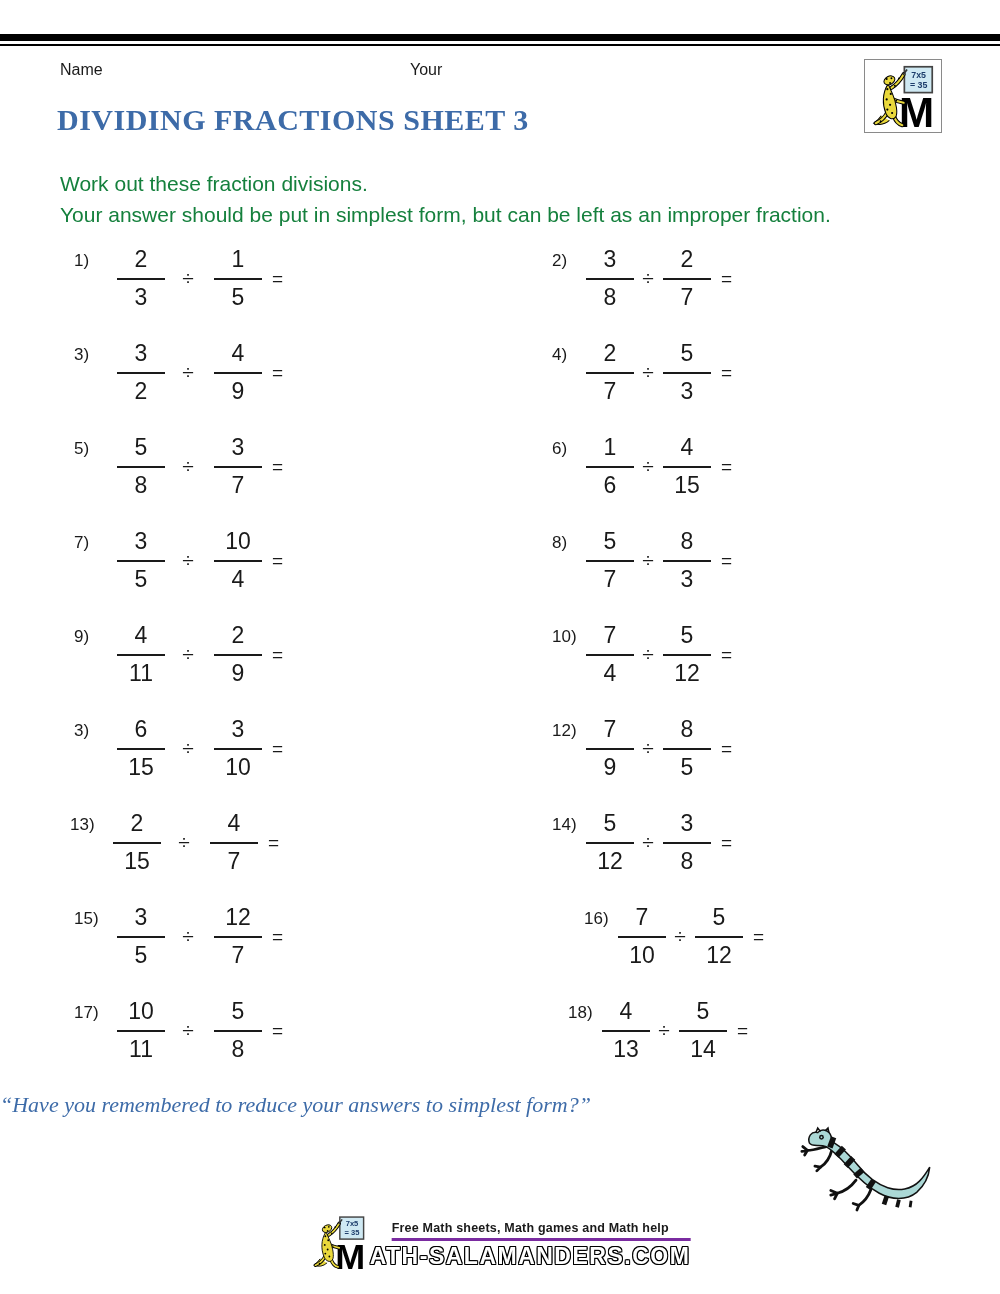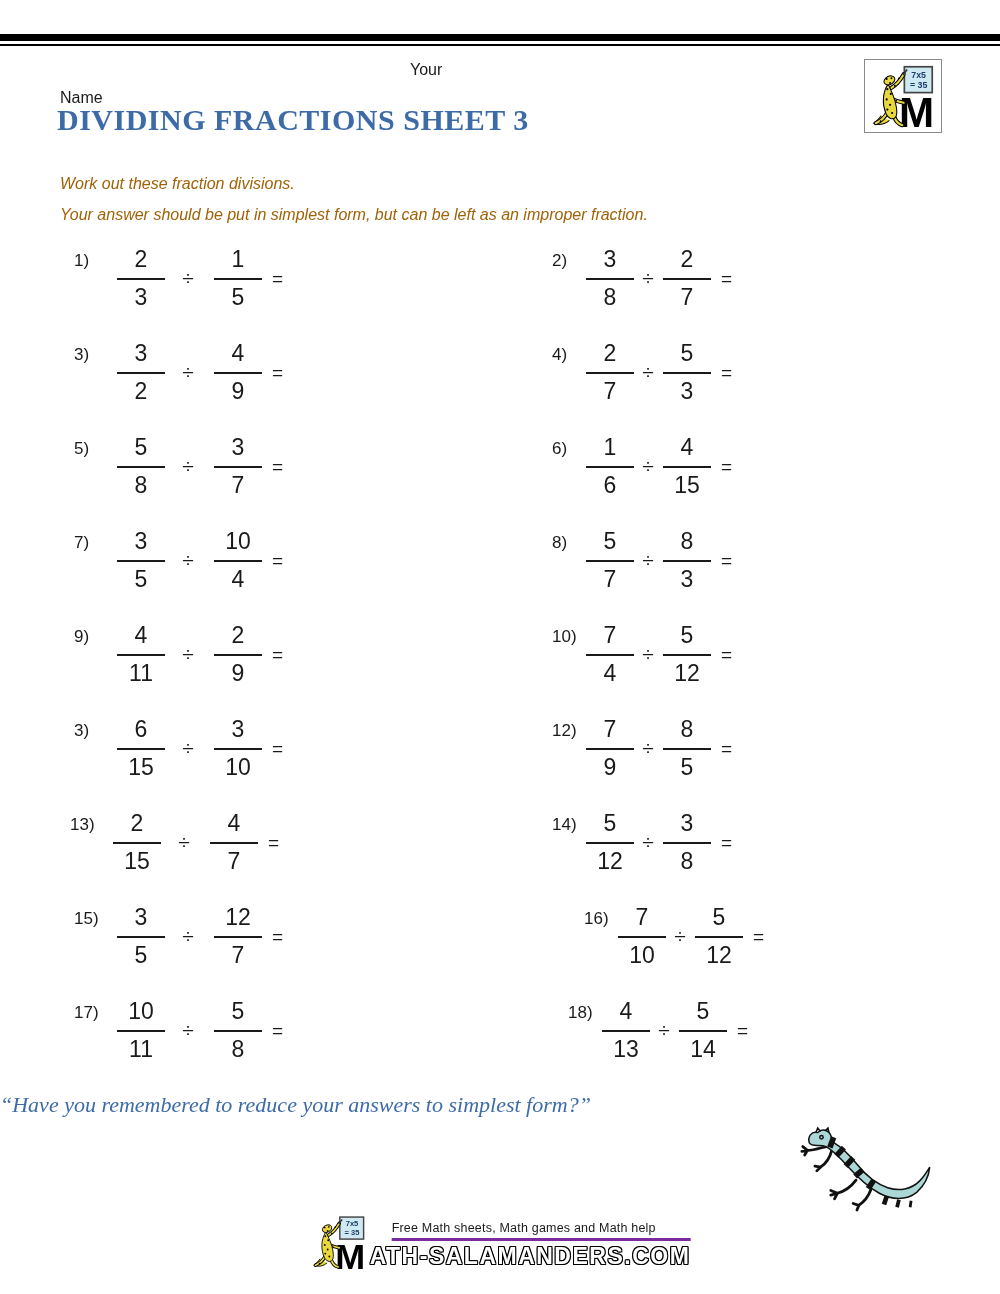--- a/index.html
+++ b/index.html
@@ -2,32 +2,32 @@
 <html><head>
 <meta charset="utf-8">
 <style>
   html,body{margin:0;padding:0;background:#fff;}
   .page{position:relative;width:1000px;height:1294px;background:#fff;overflow:hidden;
         font-family:"Liberation Sans",sans-serif;color:#1a1a1a;}
 
   .rule-thick{position:absolute;top:34px;left:0;width:1000px;height:7px;background:#000;}
   .rule-thin{position:absolute;top:44px;left:0;width:1000px;height:2px;background:#000;}
 
-  .name-label{position:absolute;top:61px;left:60px;font-size:16px;margin-top:28px;}
+  .name-label{position:absolute;top:61px;left:60px;font-size:16px;}
   .date-label{position:absolute;top:61px;left:410px;font-size:16px;}
 
   .logo-box{position:absolute;top:59px;left:864px;width:76px;height:72px;background:#fff;
             border:1px solid #8a8a8a;display:flex;align-items:center;justify-content:center;}
   .logo-box svg{display:block;}
 
   .page-title{position:absolute;top:103px;left:57px;font-family:"Liberation Serif",serif;
               font-weight:700;font-size:30px;letter-spacing:.5px;color:#3d6ba8;}
 
-  .instructions{position:absolute;top:168px;left:60px;font-style:italic;font-size:16px;
-                line-height:31px;color:#a16207;}
+  .instructions{position:absolute;top:168px;left:60px;font-size:21px;
+                line-height:31px;color:#15803d;}
 
   
   .prob{position:absolute;display:flex;align-items:flex-start;height:84px;}
   .pnum{font-size:17px;margin-top:13px;}
   .col-left  .pnum{width:43px;}
   .col-right .pnum{width:34px;}
   .frac{width:48px;display:flex;flex-direction:column;align-items:stretch;}
   .fnum{height:40px;box-sizing:border-box;display:flex;align-items:flex-end;justify-content:center;
         padding-bottom:5px;font-size:23px;}
   .fden{border-top:2px solid #1a1a1a;padding-top:4px;font-size:23px;display:flex;justify-content:center;}
@@ -39,21 +39,21 @@
   .quote{position:absolute;top:1092px;left:0;width:1000px;text-align:left;
          font-family:"Liberation Serif",serif;font-style:italic;font-size:22px;color:#3d6ba8;}
 
   .lizard{position:absolute;top:1126px;left:800px;}
 
   
   .footer{position:absolute;top:1214px;left:50%;transform:translateX(-50%);
           display:flex;align-items:flex-end;}
   .footer svg{display:block;}
   .footer-col{display:flex;flex-direction:column;margin-left:2px;}
-  .tagline{font-size:12.5px;font-weight:400;letter-spacing:.2px;margin-left:22px;white-space:nowrap;}
+  .tagline{font-size:12.5px;font-weight:700;letter-spacing:.2px;margin-left:22px;white-space:nowrap;}
   .frule{height:3px;background:#7a2ba0;margin:3px 0 2px 22px;}
   .site{font-size:23px;font-weight:700;letter-spacing:1.5px;line-height:27px;color:#fff;white-space:nowrap;
         text-shadow:-1px -1px 0 #000,1px -1px 0 #000,-1px 1px 0 #000,1px 1px 0 #000,
                     -1px 0 0 #000,1px 0 0 #000,0 -1px 0 #000,0 1px 0 #000;}
 </style>
 </head>
 <body>
 
 <div class="page">
 

